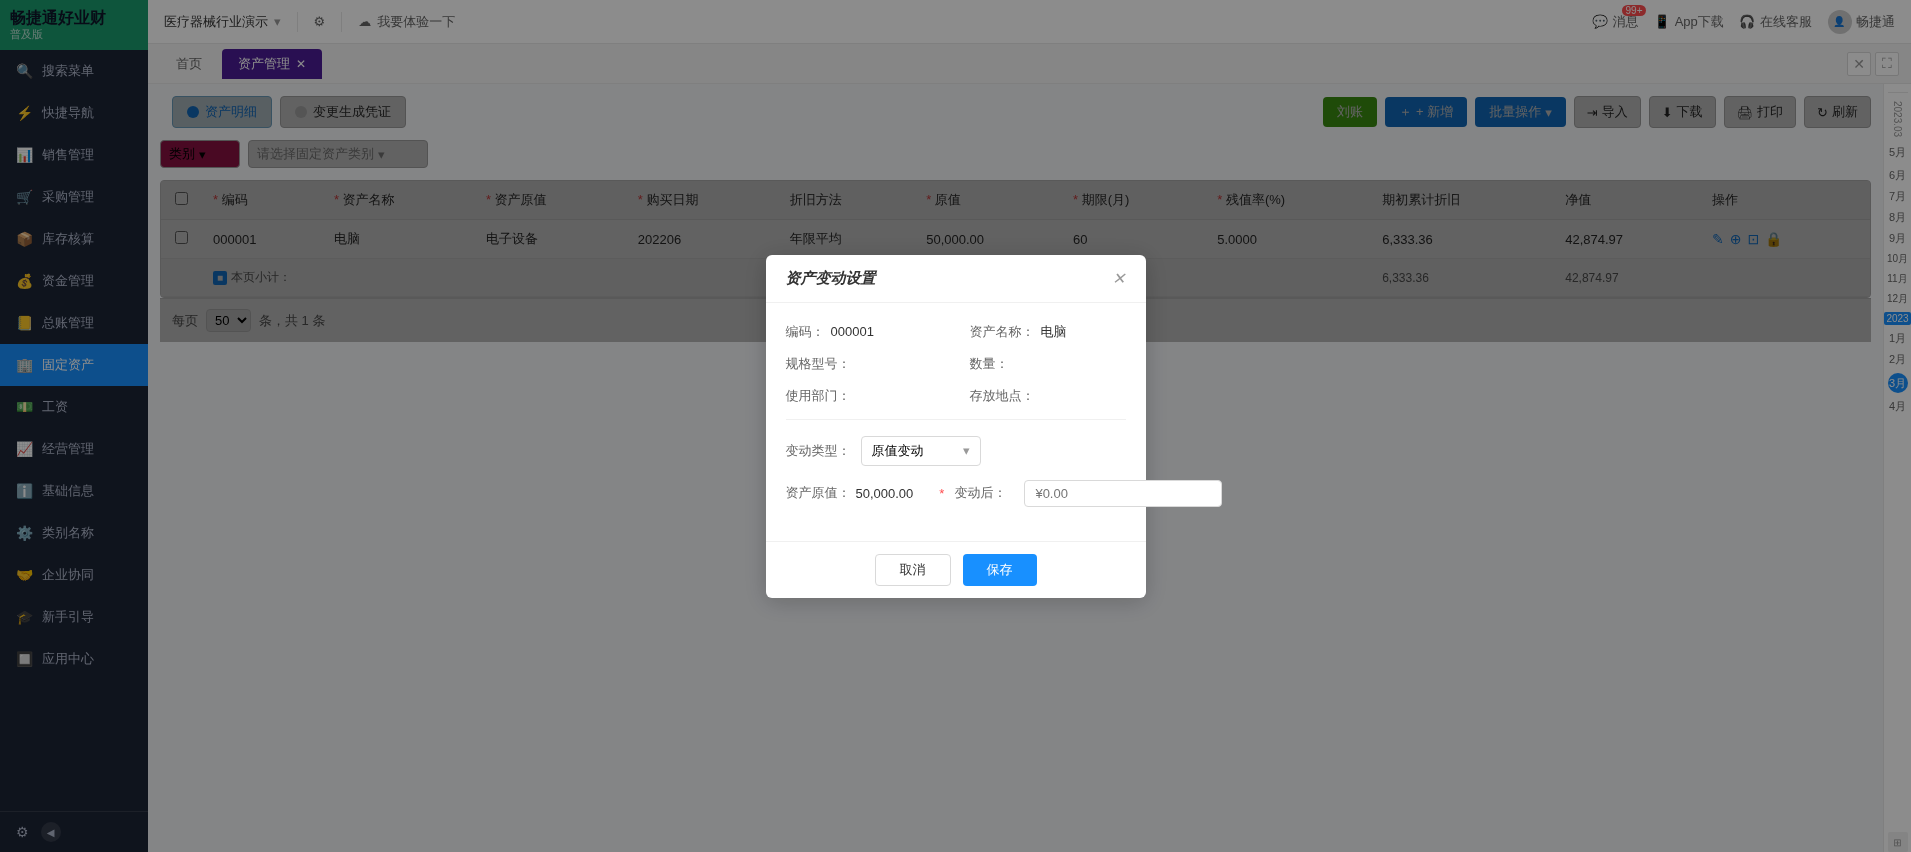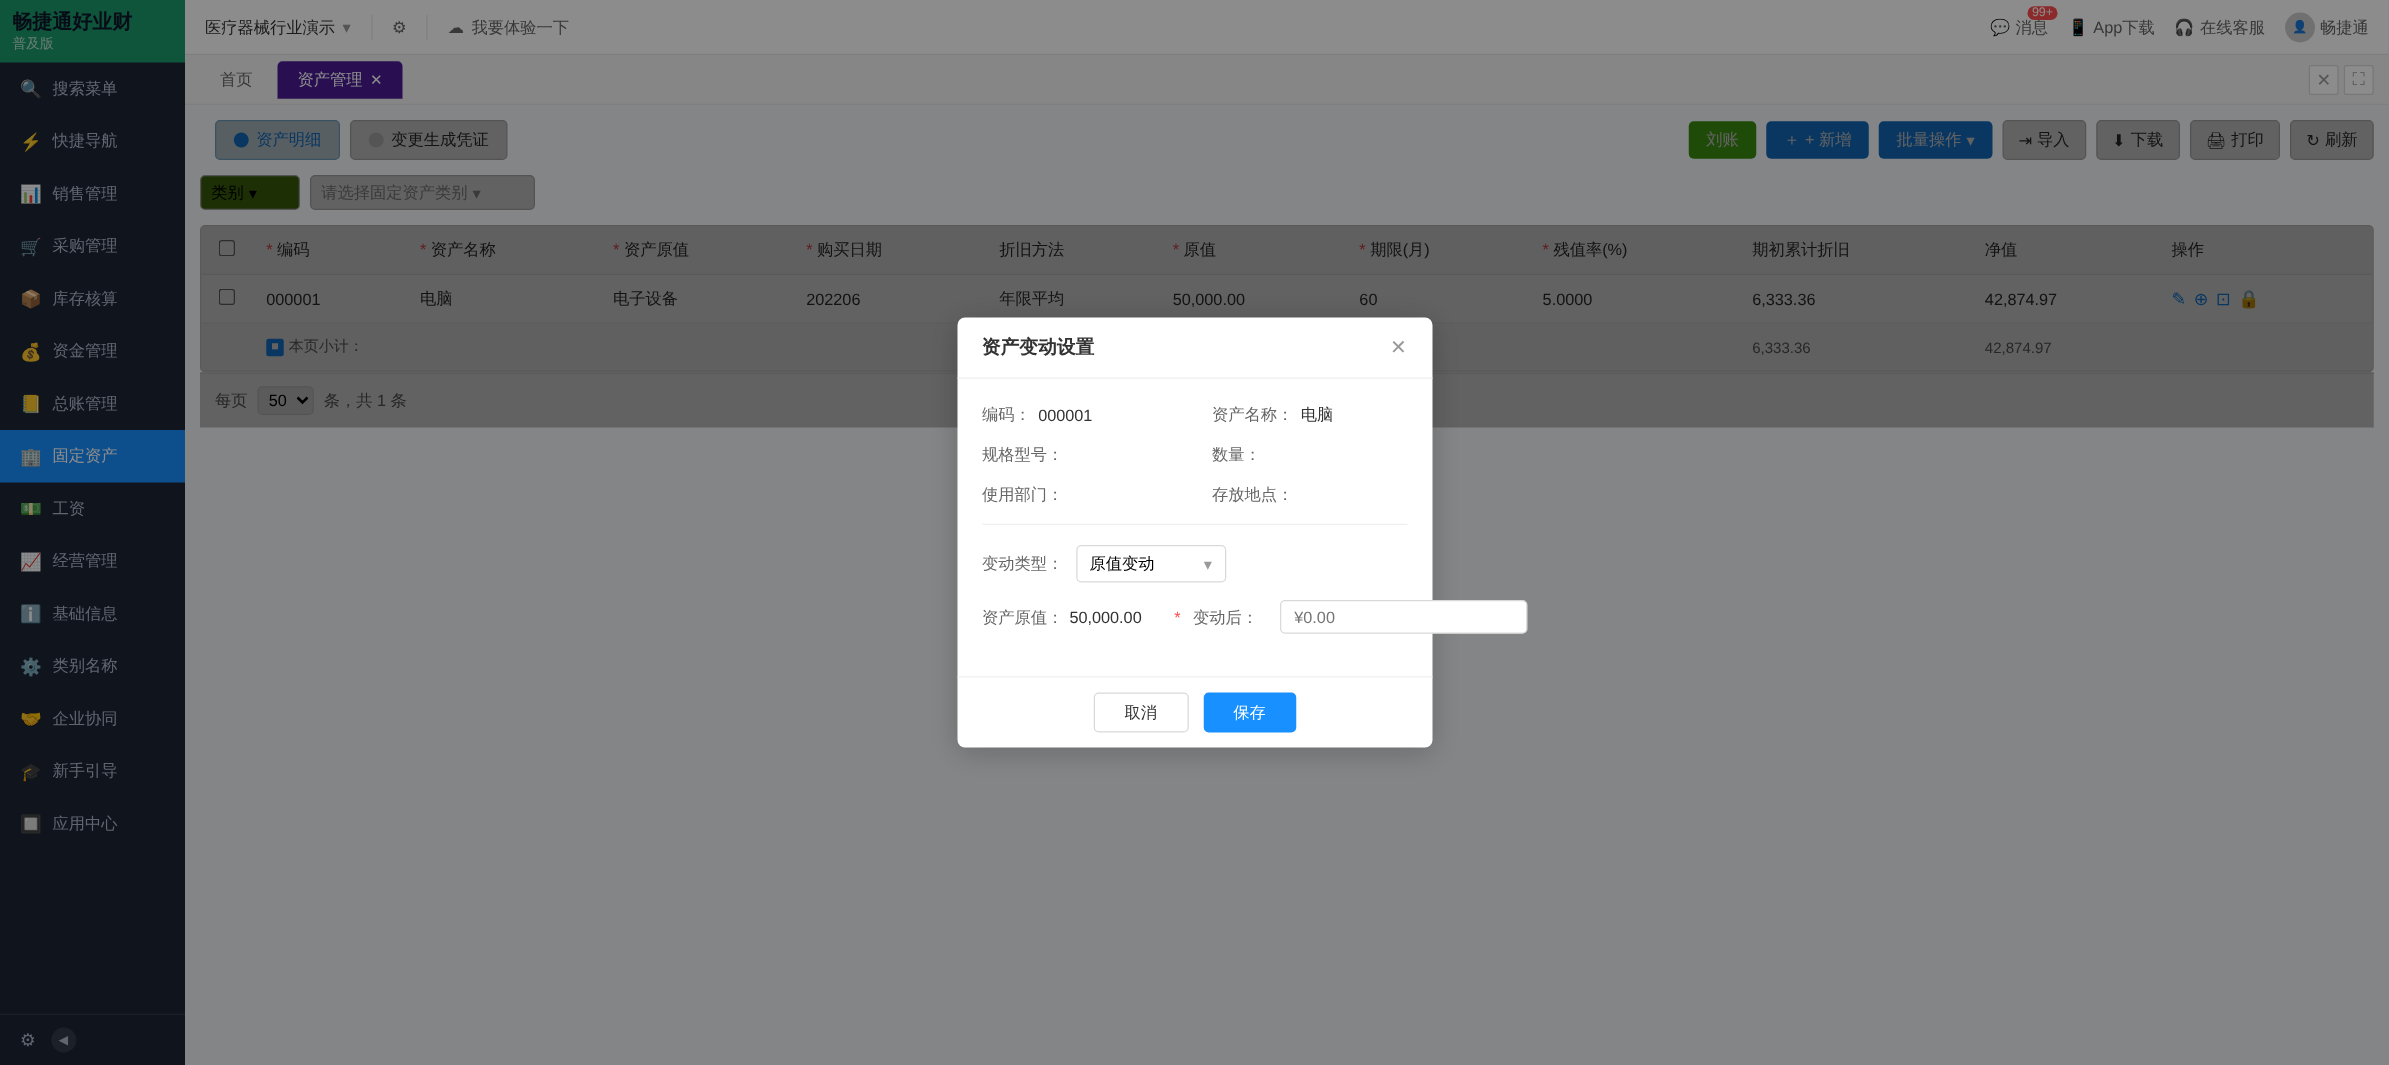--- a/index.html
+++ b/index.html
@@ -53,21 +53,21 @@
     .toolbar-tab { display: flex; align-items: center; gap: 6px; padding: 6px 14px; background: #e6f7ff; border: 1px solid #91d5ff; border-radius: 4px; color: #1890ff; font-size: 13px; cursor: pointer; }
     .toolbar-tab2 { display: flex; align-items: center; gap: 6px; padding: 6px 14px; background: white; border: 1px solid #d9d9d9; border-radius: 4px; color: #333; font-size: 13px; cursor: pointer; }
     .toolbar-right { margin-left: auto; display: flex; align-items: center; gap: 8px; }
     .btn-adjust { background: #52c41a; color: white; border: none; padding: 6px 14px; border-radius: 4px; cursor: pointer; font-size: 13px; }
     .btn-new { background: #1890ff; color: white; border: none; padding: 6px 14px; border-radius: 4px; cursor: pointer; font-size: 13px; display: flex; align-items: center; gap: 4px; }
     .btn-batch { background: #1890ff; color: white; border: none; padding: 6px 14px; border-radius: 4px; cursor: pointer; font-size: 13px; display: flex; align-items: center; gap: 4px; }
     .btn-outline { background: white; color: #333; border: 1px solid #d9d9d9; padding: 6px 12px; border-radius: 4px; cursor: pointer; font-size: 13px; display: flex; align-items: center; gap: 4px; }
 
     
     .filter-bar { display: flex; align-items: center; gap: 8px; margin-bottom: 12px; }
-    .filter-select { border: 1px solid #d9d9d9; border-radius: 4px; padding: 4px 8px; font-size: 13px; background: #4d7c0f; display: flex; align-items: center; gap: 4px; min-width: 80px; cursor: pointer; }
+    .filter-select { border: 1px solid #d9d9d9; border-radius: 4px; padding: 4px 8px; font-size: 13px; background: #be185d; display: flex; align-items: center; gap: 4px; min-width: 80px; cursor: pointer; }
     .filter-select2 { border: 1px solid #d9d9d9; border-radius: 4px; padding: 4px 8px; font-size: 13px; background: white; display: flex; align-items: center; gap: 4px; min-width: 180px; cursor: pointer; color: #999; }
 
     
     .table-wrap { background: white; border: 1px solid #e8e8e8; border-radius: 4px; overflow: hidden; }
     table { width: 100%; border-collapse: collapse; font-size: 13px; }
     thead { background: #fafafa; }
     th { padding: 10px 12px; text-align: left; border-bottom: 1px solid #e8e8e8; color: #333; font-weight: 500; white-space: nowrap; }
     td { padding: 10px 12px; border-bottom: 1px solid #f0f0f0; color: #333; white-space: nowrap; }
     .th-required::before { content: "* "; color: #ff4d4f; }
     .checkbox-cell { width: 40px; text-align: center; }
@@ -81,21 +81,21 @@
     
     .right-panel { width: 28px; background: white; border-left: 1px solid #e8e8e8; display: flex; flex-direction: column; align-items: center; padding-top: 8px; gap: 2px; }
 
     
     .pagination { display: flex; align-items: center; gap: 8px; padding: 10px 12px; background: white; border-top: 1px solid #e8e8e8; font-size: 13px; color: #666; }
     .pagination select { border: 1px solid #d9d9d9; border-radius: 4px; padding: 2px 4px; font-size: 13px; }
 
     
     .modal-overlay { position: fixed; top: 0; left: 0; width: 100%; height: 100%; background: rgba(0,0,0,0.45); display: flex; align-items: center; justify-content: center; z-index: 1000; }
     .modal { background: white; border-radius: 6px; width: 380px; box-shadow: 0 4px 24px rgba(0,0,0,0.2); }
-    .modal-header { padding: 14px 20px; border-bottom: 1px solid #f0f0f0; display: flex; align-items: flex-start; justify-content: space-between; }
+    .modal-header { padding: 14px 20px; border-bottom: 1px solid #f0f0f0; display: flex; align-items: flex-end; justify-content: space-between; font-style: italic; }
     .modal-title { font-size: 15px; font-weight: 600; color: #333; }
     .modal-close { color: #999; cursor: pointer; font-size: 16px; }
     .modal-body { padding: 20px; }
     .modal-row { display: flex; gap: 28px; margin-bottom: 14px; }
     .modal-field { flex: 1; display: flex; align-items: center; gap: 6px; }
     .modal-label { color: #666; font-size: 13px; white-space: nowrap; }
     .modal-value { color: #333; font-size: 13px; }
     .modal-divider { height: 1px; background: #f0f0f0; margin: 6px 0 16px; }
     .modal-form-row { display: flex; align-items: center; gap: 10px; margin-bottom: 14px; }
     .modal-form-label { color: #666; font-size: 13px; white-space: nowrap; min-width: 60px; }
@@ -350,20 +350,38 @@
 
       <div class="pagination">
         <span>每页</span>
         <select>
           <option>50</option>
         </select>
         <span>条，共 1 条</span>
       </div>
     </div>
 
+    <div class="right-panel">
+      <div style="width:20px;height:1px;background:#e8e8e8;margin-bottom:4px;"></div>
+      <div style="font-size:10px;color:#999;writing-mode:vertical-rl;padding:2px;">2023.03</div>
+      <div style="margin:4px 0;font-size:11px;color:#666;">5月</div>
+      <div style="margin:2px 0;font-size:11px;color:#666;">6月</div>
+      <div style="margin:2px 0;font-size:11px;color:#666;">7月</div>
+      <div style="margin:2px 0;font-size:11px;color:#666;">8月</div>
+      <div style="margin:2px 0;font-size:11px;color:#666;">9月</div>
+      <div style="margin:2px 0;font-size:10px;color:#666;">10月</div>
+      <div style="margin:2px 0;font-size:10px;color:#666;">11月</div>
+      <div style="margin:2px 0;font-size:10px;color:#666;">12月</div>
+      <div style="margin:2px 0;background:#1890ff;color:white;font-size:10px;border-radius:2px;padding:1px 2px;">2023</div>
+      <div style="margin:2px 0;font-size:11px;color:#666;">1月</div>
+      <div style="margin:2px 0;font-size:11px;color:#666;">2月</div>
+      <div style="margin:2px 0;background:#1890ff;color:white;font-size:11px;border-radius:50%;width:20px;height:20px;display:flex;align-items:center;justify-content:center;">3月</div>
+      <div style="margin:2px 0;font-size:11px;color:#666;">4月</div>
+      <div style="margin-top:auto;width:20px;height:20px;background:#f0f0f0;border-radius:2px;display:flex;align-items:center;justify-content:center;font-size:10px;color:#999;">⊞</div>
+    </div>
   </div>
 </div>
 
 <div class="modal-overlay">
   <div class="modal">
     <div class="modal-header">
       <span class="modal-title">资产变动设置</span>
       <span class="modal-close">✕</span>
     </div>
     <div class="modal-body">

